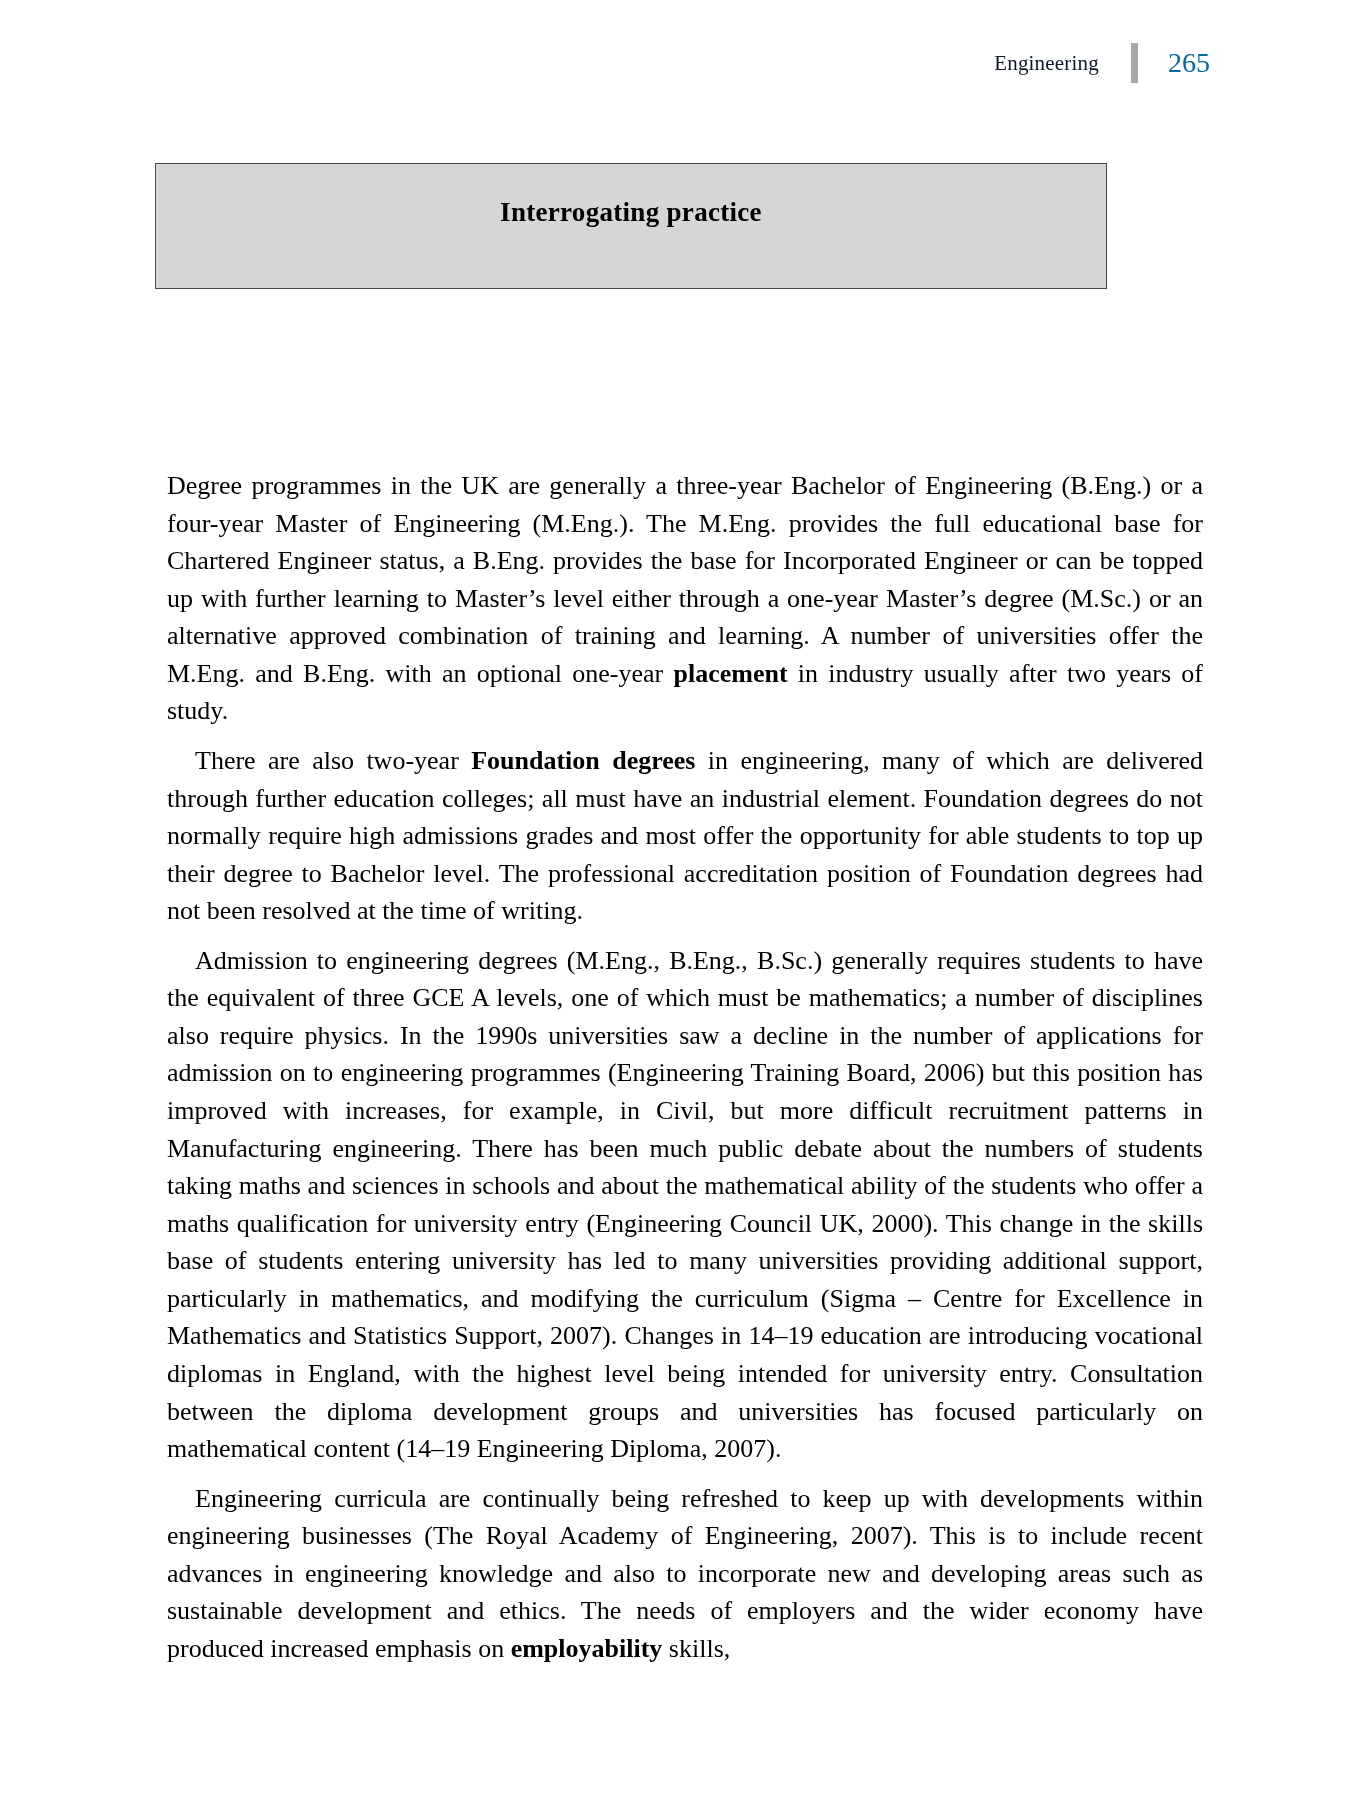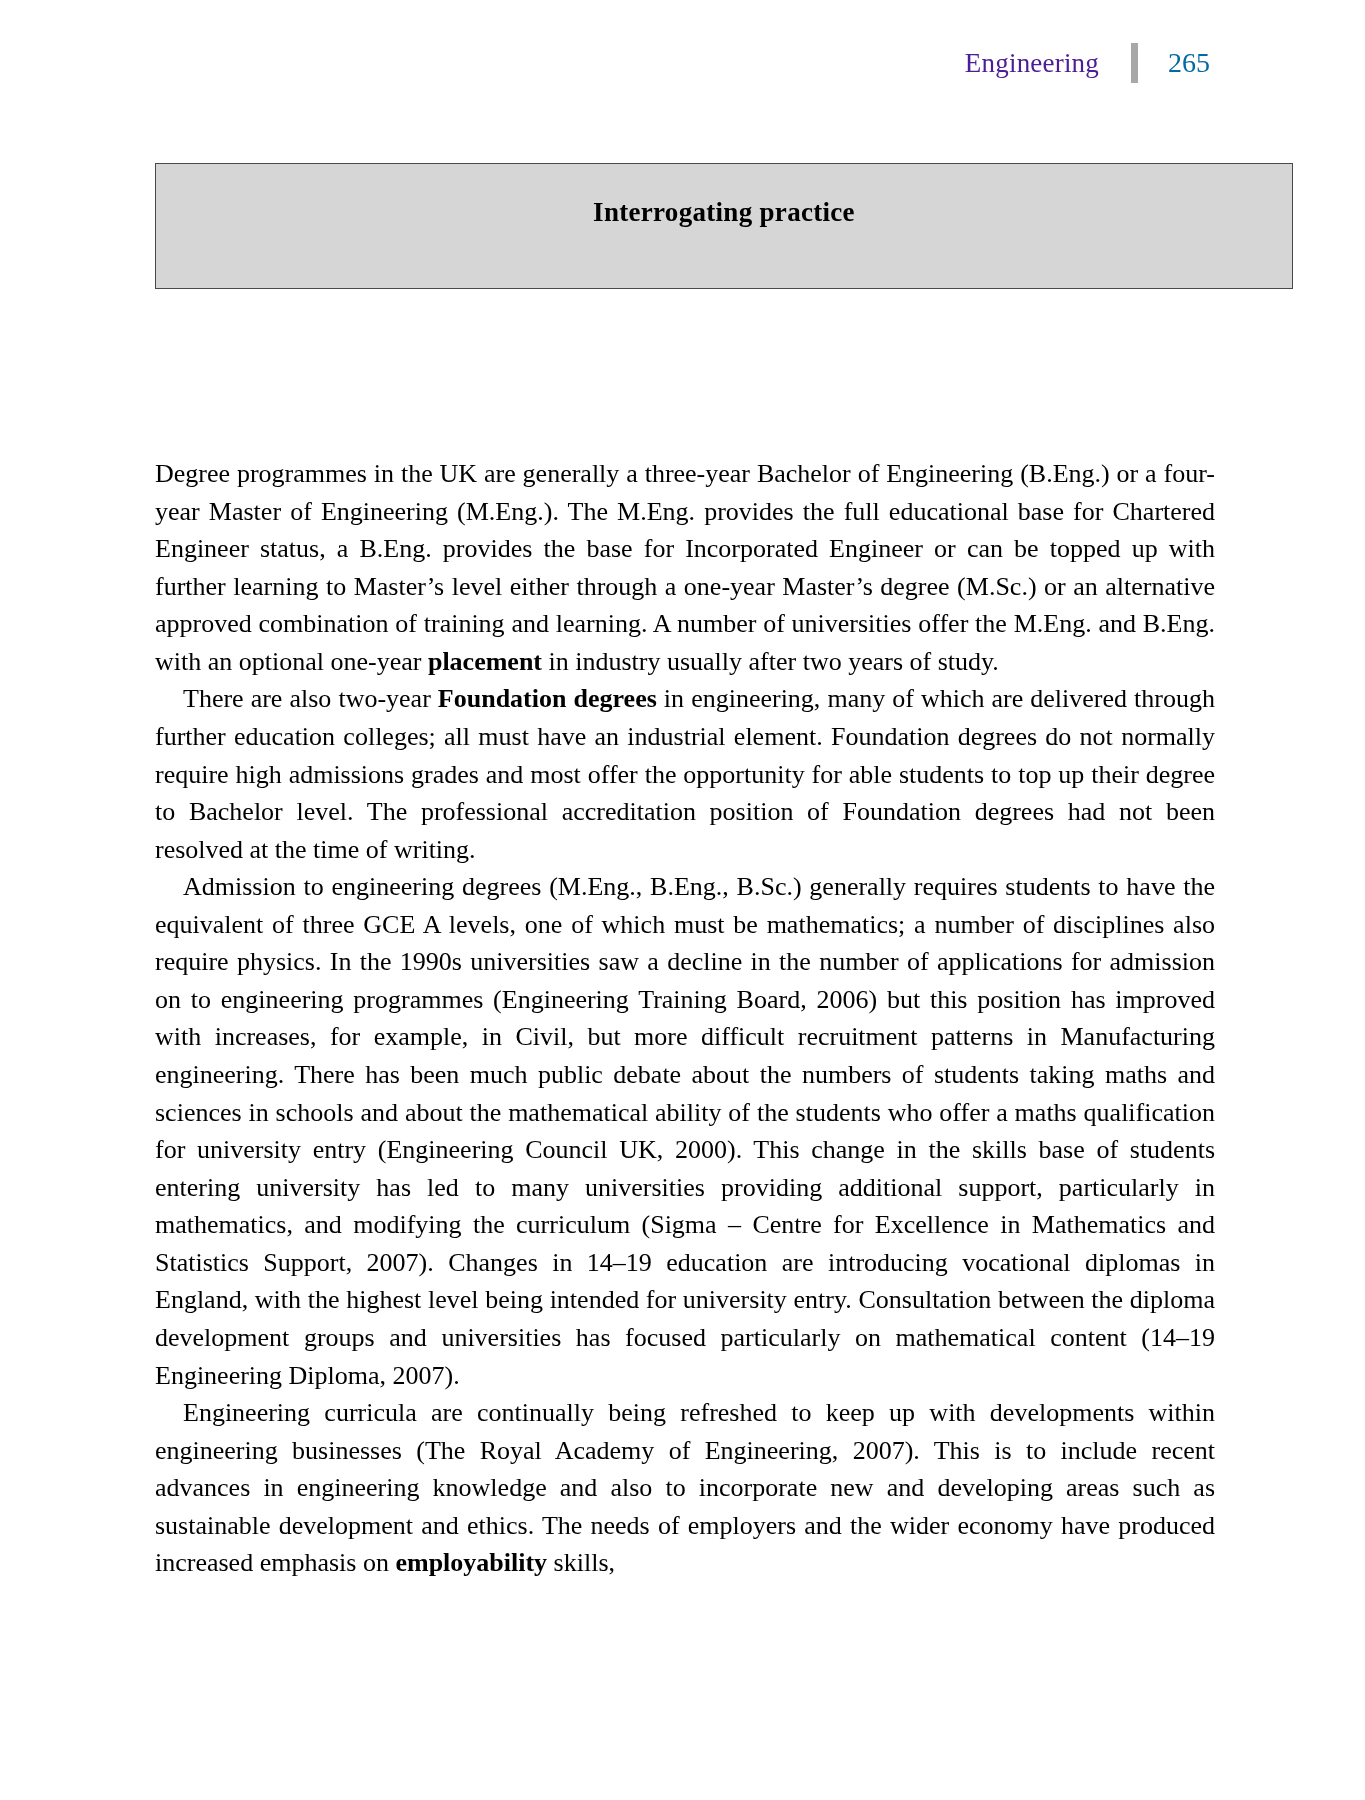--- a/index.html
+++ b/index.html
@@ -27,44 +27,44 @@
   
   .running-head {
     position: absolute;
     top: 40px;
     right: 155px;
     display: flex;
     align-items: center;
     height: 46px;
   }
   .running-head .rh-title {
-    font-size: 27px;
+    font-size: 21px;
     letter-spacing: 0.2px;
     line-height: 1;
-    color: #4c1d95;
+    color: #0f172a;
   }
   .running-head .rh-rule {
     width: 7px;
     height: 40px;
     background: #a8a8a8;
     margin: 0 30px 0 32px;
     flex: 0 0 auto;
   }
   .running-head .rh-page {
     font-size: 28px;
     line-height: 1;
     color: #0369a1;
   }
 
   
   .ip-box {
     position: absolute;
     left: 155px;
     top: 163px;
-    width: 1138px;
+    width: 952px;
     box-sizing: border-box;
     background: #d6d6d6;
     border: 1px solid #4a4a4a;
     padding: 26px 44px 34px 44px;
   }
   .ip-title {
     text-align: center;
     font-size: 27px;
     font-weight: bold;
     letter-spacing: 0.3px;
@@ -86,21 +86,21 @@
     position: absolute;
     left: 155px;
     top: 455px;
     width: 1060px;
     font-size: 26px;
     line-height: 1.445;
     text-align: justify;
     text-justify: inter-word;
   }
   .body-text p {
-    margin: 0;
+    margin: 12px;
     hyphens: none;
   }
   .body-text p.indent {
     text-indent: 28px;
   }
   .body-text b {
     font-weight: bold;
   }
 </style>
 </head>

